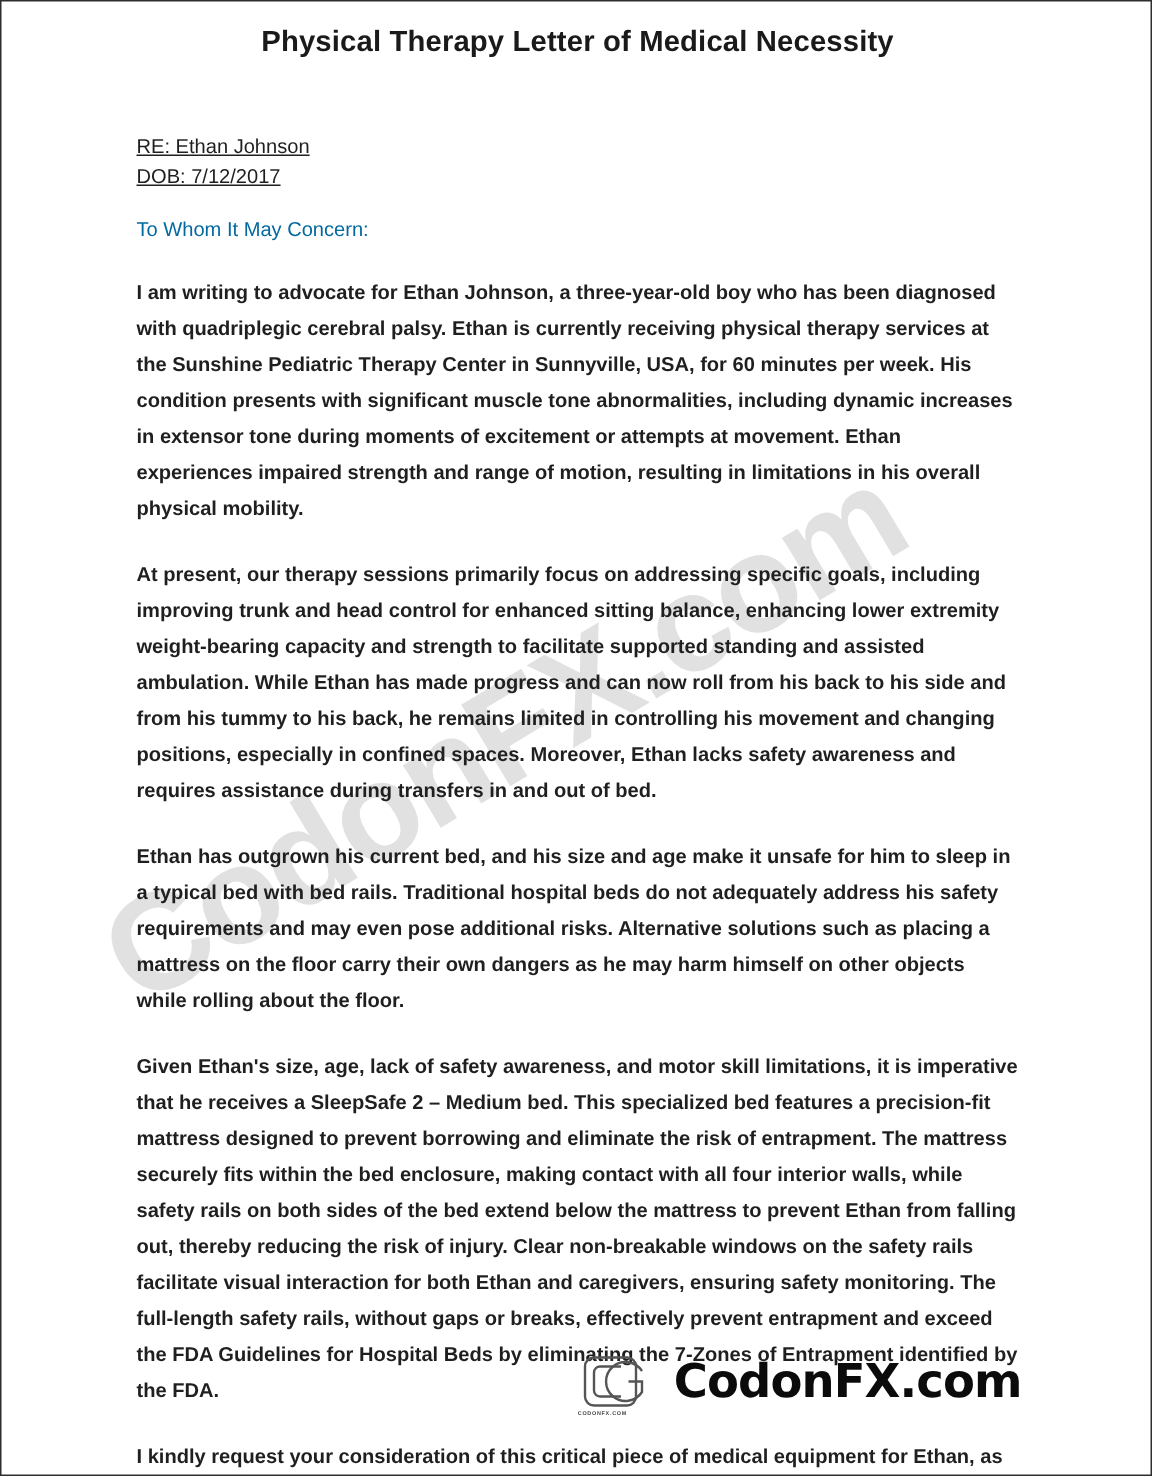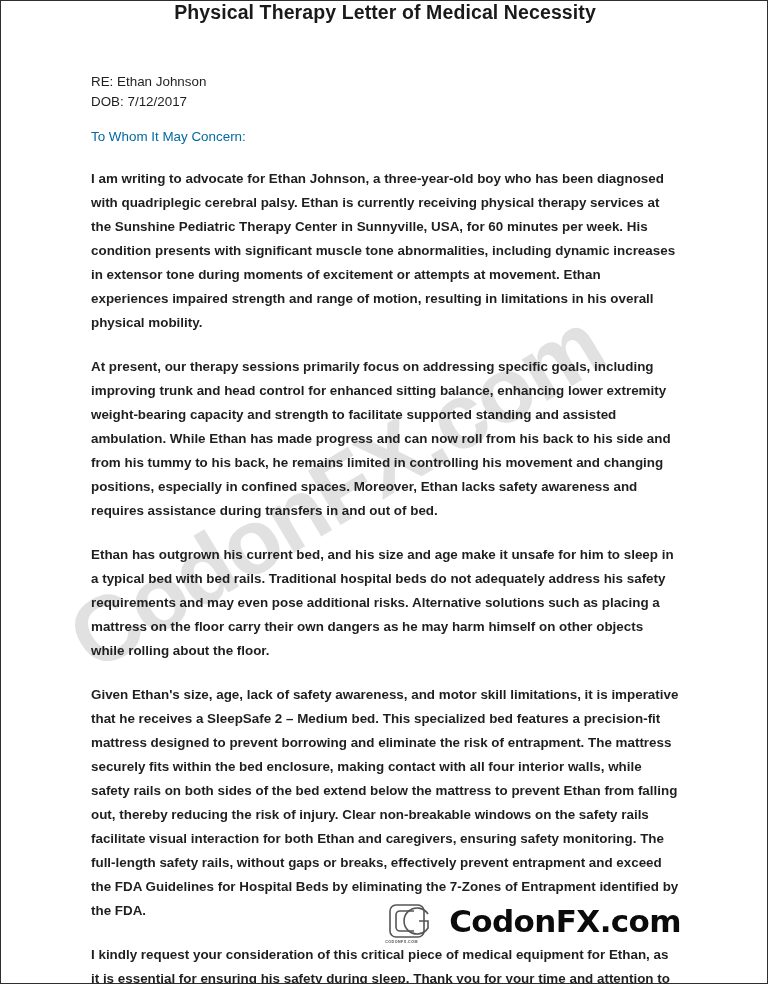--- a/index.html
+++ b/index.html
@@ -43,29 +43,29 @@
     position: relative;
     z-index: 2;
     padding: 0 88px 0 90px;
   }
   #doc-title {
     text-align: center;
     font-size: 19.5px;
     font-weight: 700;
     color: #1a1a1a;
     letter-spacing: 0.1px;
-    margin: 0;
+    margin: 16px;
   }
   .meta-block {
     margin-top: 48px;
     font-size: 13.4px;
     line-height: 20px;
     color: #1f1f1f;
   }
-  .meta-line { white-space: nowrap; }
+  .meta-line { white-space: nowrap; text-decoration: underline; }
   .salutation {
     margin-top: 15px;
     font-size: 13.4px;
     line-height: 20px;
     color: #0369a1;
   }
   .para {
     margin-top: 20px;
     font-size: 13.4px;
     line-height: 24px;

